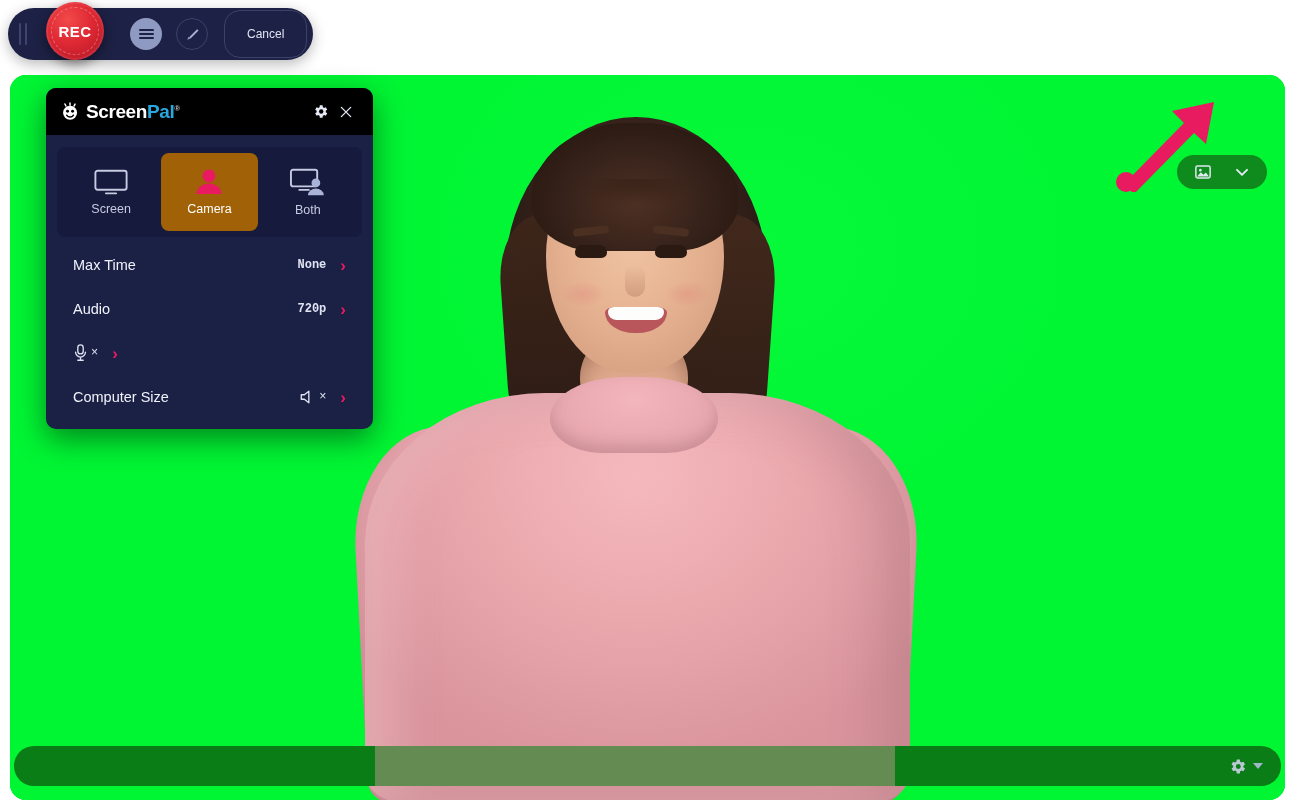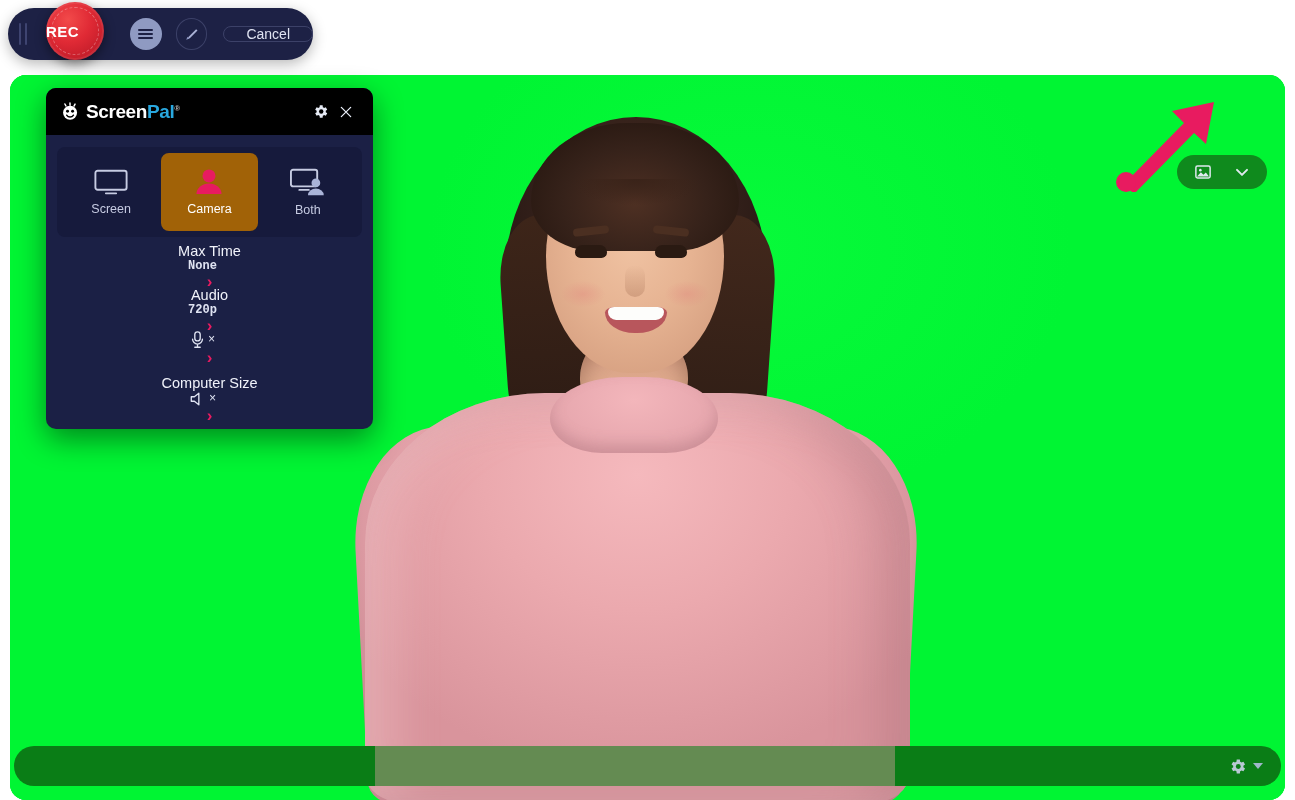--- a/index.html
+++ b/index.html
@@ -157,21 +157,21 @@
     cursor: grab;
   }
   .drag-handle i { display: block; width: 2px; height: 22px; background: #3e4470; border-radius: 1px; }
 
   .rec-btn {
     position: absolute; left: 46px; top: 2px;
     width: 58px; height: 58px;
     border-radius: 50%;
     background: radial-gradient(circle at 38% 30%, #f24a4a 0%, #e02a35 42%, #b01422 100%);
     box-shadow: 0 4px 12px rgba(0,0,0,.45), inset 0 0 0 2px rgba(255,255,255,.08);
-    display: flex; align-items: center; 
+    display: flex; align-items: center; justify-content: center;
     cursor: pointer;
   }
   .rec-btn::before {
     content: ""; position: absolute; inset: 5px;
     border-radius: 50%;
     border: 1px dashed rgba(255,255,255,.30);
   }
   .rec-btn span {
     position: relative;
     color: #fff; font-size: 15px; font-weight: bold; letter-spacing: .4px;
@@ -181,23 +181,23 @@
     width: 32px; height: 32px; border-radius: 50%;
     display: flex; align-items: center; justify-content: center;
     cursor: pointer;
   }
   .menu-btn { background: #8f9ac2; margin-left: 14px; }
   .menu-btn i { display: block; width: 15px; height: 2px; background: #1d2145; border-radius: 1px; margin: 1.6px 0; }
   .draw-btn { border: 1.5px solid #3c4168; margin-left: 14px; }
 
   .cancel-btn {
     margin-left: 16px;
-    height: 16px; padding: 0 22px;
+    height: 48px; padding: 0 22px;
     border: 1.5px solid #3c4168; border-radius: 16px;
-    color: #dfe3f2; font-size: 14px;
+    color: #dfe3f2; font-size: 12px;
     display: flex; align-items: center; justify-content: center;
     cursor: pointer; background: transparent;
   }
 
   
   .panel {
     position: absolute;
     left: 46px; top: 88px;
     width: 327px;
     background: #1b2045;
@@ -230,24 +230,23 @@
     border-radius: 8px;
     display: flex; flex-direction: column; align-items: center; justify-content: center; gap: 7px;
     cursor: pointer;
   }
   .mode.active { background: #a16207; }
   .mode-label { font-size: 12.5px; color: #c6cbe2; }
   .mode.active .mode-label { color: #ffffff; }
 
   .rows { padding: 6px 0 10px; }
   .row {
-    height: 44px; margin: 0 3px;
+    height: 44px; margin: 0 27px;
     display: flex; align-items: center;
     cursor: pointer;
-    flex-direction: column;
   }
   .row-label { flex: 1; color: #f0f2fa; font-size: 14.5px; }
   .row-val { color: #dfe3f2; font-size: 12px; font-weight: bold; margin-right: 14px; font-family: Liberation Mono, monospace; }
   .row-val.muted { display: flex; align-items: center; gap: 3px; font-weight: normal; }
   .chev-pink { color: #e81b60; font-size: 17px; font-weight: bold; line-height: 1; }
 
   
   .tr-pill {
     position: absolute; right: 18px; top: 80px;
     height: 34px; width: 90px;

